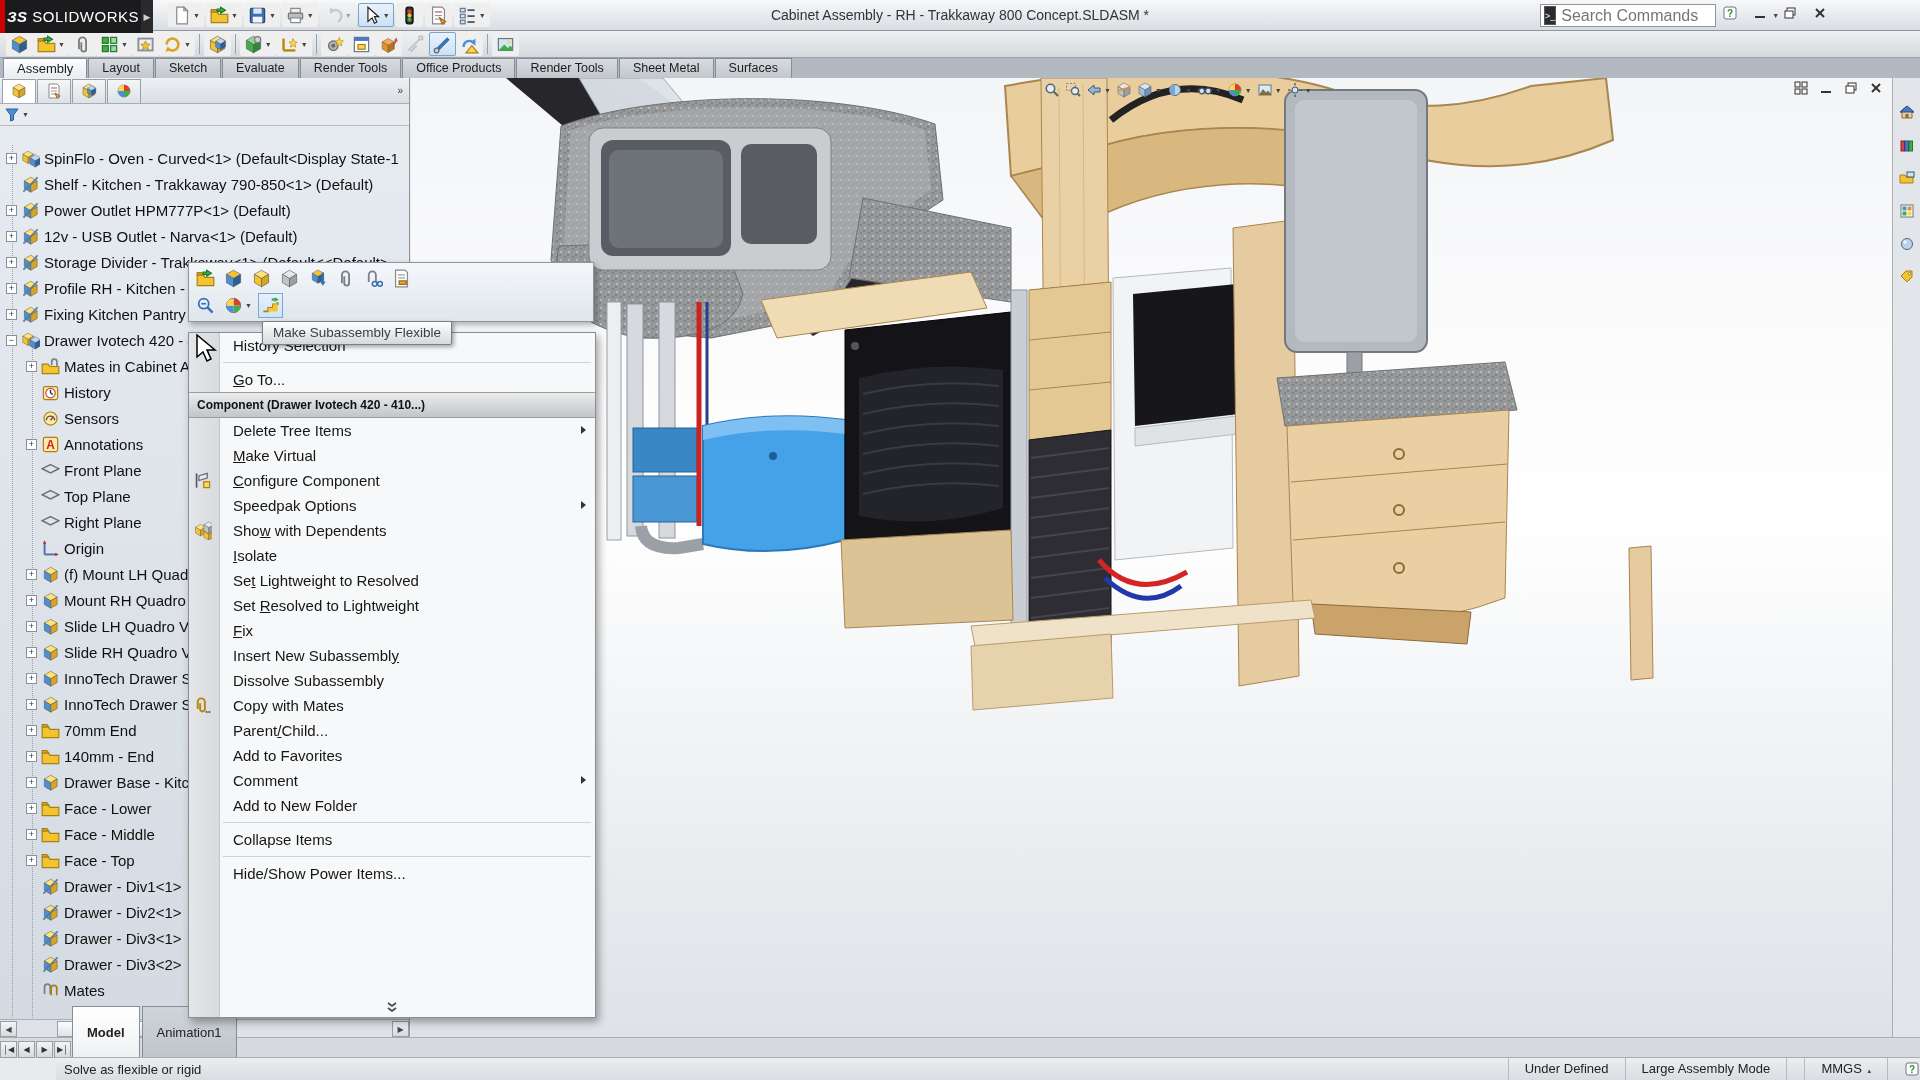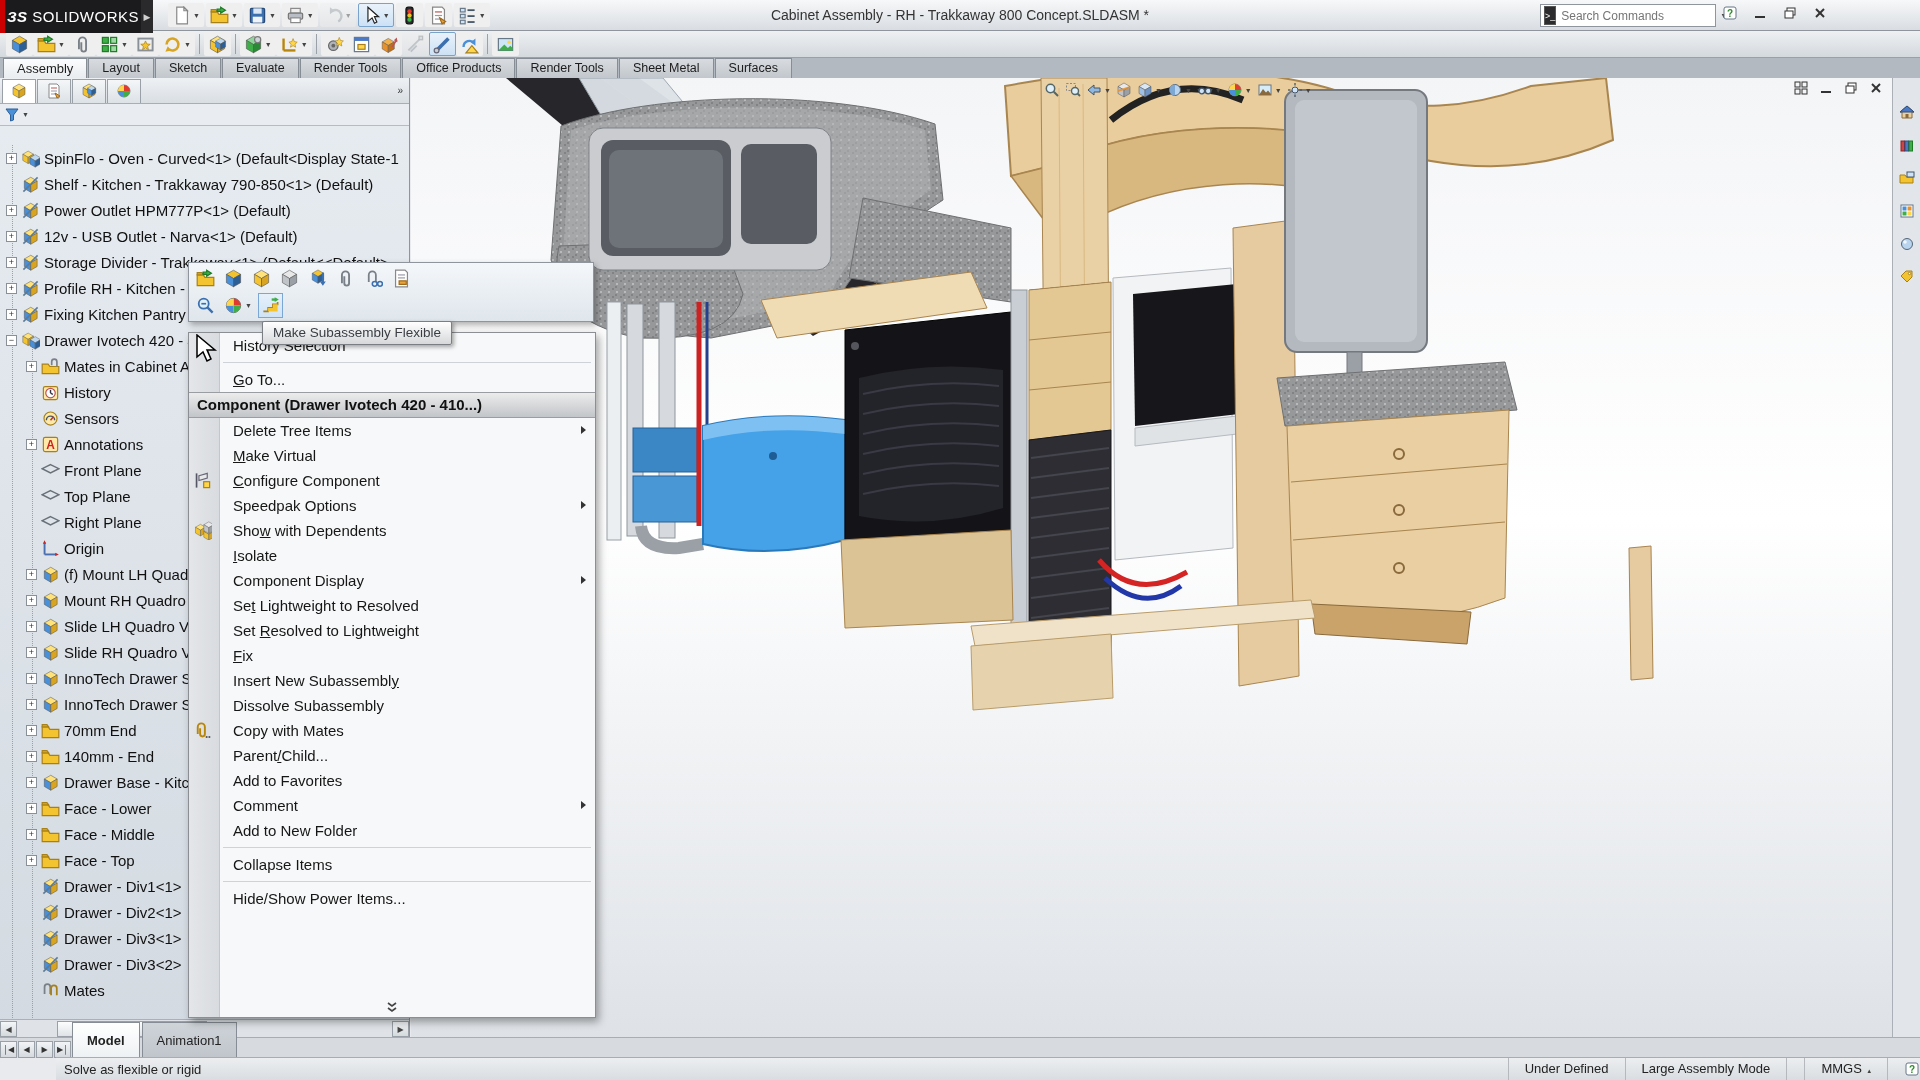--- a/index.html
+++ b/index.html
@@ -20,21 +20,21 @@
   .tbtn.disabled{opacity:.45;}
   .ic{width:19px;height:19px;display:block;}
   .ic.small{width:16px;height:16px;}
   .caret{font-size:7px;color:#444;margin-left:2px;}
   .title-text{position:absolute;left:0;right:0;top:0;height:30px;line-height:30px;text-align:center;
     font-size:14px;color:#333;}
   .search-box{position:absolute;left:1540px;top:4px;width:174px;height:21px;background:#fff;
     border:1px solid #8f959c;display:flex;align-items:center;z-index:6;}
   .search-scope{width:17px;height:17px;margin:0 3px;background:#2c2c2e;border:1px solid #555;color:#fff;
     font-size:9px;display:flex;align-items:center;justify-content:center;}
-  .search-box input{flex:1;border:0;outline:0;font-size:12px;color:#4c1d95;background:transparent;
+  .search-box input{flex:1;border:0;outline:0;font-size:16px;color:#4c1d95;background:transparent;
     font-family:"Liberation Sans",sans-serif;}
   .win-btns{position:absolute;left:1718px;top:3px;display:flex;align-items:center;gap:6px;z-index:6;}
   .wbtn{width:24px;height:20px;display:flex;align-items:center;justify-content:center;color:#333;font-size:13px;}
   
   .toolbar2{position:absolute;left:0;top:31px;width:1920px;height:27px;
     background:linear-gradient(#eef0f2,#d4d9de);border-bottom:1px solid #9aa0a7;
     display:flex;align-items:center;padding-left:6px;box-sizing:border-box;}
   .tsep{width:1px;height:20px;background:#9aa0a7;margin:0 4px;}
   
   .tabstrip{position:absolute;left:0;top:58px;width:1920px;height:20px;background:#b3b9c0;
@@ -90,39 +90,39 @@
   
   .menu{position:absolute;left:188px;top:332px;width:408px;height:686px;background:#f7f8f9;
     border:1px solid #8b8f94;box-shadow:3px 4px 8px rgba(0,0,0,.35);z-index:15;
     display:flex;flex-direction:column;box-sizing:border-box;}
   .icol{position:absolute;left:0;top:0;bottom:0;width:30px;background:linear-gradient(90deg,#e4e6e9,#d8dbdf);
     border-right:1px solid #c3c6ca;}
   .mi{position:relative;height:25px;line-height:25px;padding-left:44px;font-size:15px;color:#161616;flex:none;}
   .mi .micon{position:absolute;left:4px;top:3px;width:20px;height:20px;}
   .msep{height:9px;position:relative;flex:none;}
   .msep::after{content:"";position:absolute;left:34px;right:4px;top:4px;border-top:1px solid #cfd2d6;}
-  .mhead{position:relative;height:24px;line-height:24px;padding-left:8px;font-size:15px;font-weight:bold;color:#111;
+  .mhead{position:relative;height:24px;line-height:24px;padding-left:8px;font-size:12px;font-weight:bold;color:#111;
     background:linear-gradient(#ececec,#c2c5c9);border-top:1px solid #9a9da1;border-bottom:1px solid #9a9da1;flex:none;}
   .subarrow{position:absolute;right:9px;top:8px;width:0;height:0;
     border-left:5px solid #333;border-top:4px solid transparent;border-bottom:4px solid transparent;}
   .mspacer{flex:1;}
   .mchev{height:20px;display:flex;align-items:center;justify-content:center;flex:none;}
   .ul{text-decoration:underline;}
   
   .tooltip{position:absolute;left:262px;top:321px;height:22px;line-height:22px;padding:0 10px;
     background:linear-gradient(#ffffff,#d6d8da);border:1px solid #7b7f84;border-radius:2px;
     box-shadow:2px 2px 4px rgba(0,0,0,.35);font-size:13.5px;color:#3a3e43;z-index:30;white-space:nowrap;}
   
   .cursor{position:absolute;left:196px;top:334px;z-index:40;}
   
   .doctabs{position:absolute;left:0;bottom:22px;width:1920px;height:20px;background:#d7dbdf;
     border-top:1px solid #a7adb3;display:flex;align-items:flex-end;z-index:3;}
   .navbtn{width:17px;height:17px;background:linear-gradient(#f2f4f6,#d6dade);border:1px solid #9aa0a7;
     box-sizing:border-box;font-size:8px;color:#333;display:flex;align-items:center;justify-content:center;margin-right:1px;}
-  .dtab{height:19px;line-height:19px;padding:8px 14px;font-size:13px;color:#222;
+  .dtab{height:19px;line-height:19px;padding:16px 14px;font-size:13px;color:#222;
     background:linear-gradient(#cfd4d9,#bfc5cb);border:1px solid #878d94;border-bottom:none;margin-right:2px;}
   .dtab.active{background:linear-gradient(#ffffff,#eef1f3);font-weight:bold;}
   
   .statusbar{position:absolute;left:12px;bottom:0;width:1920px;height:22px;background:linear-gradient(#eceef0,#d9dde1);
     border-top:1px solid #a7adb3;display:flex;align-items:center;font-size:13px;color:#222;z-index:4;margin-left:44px;}
   .smsg{padding-left:8px;flex:1;}
   .sseg{border-left:1px solid #b5b9bd;height:22px;line-height:22px;padding:0 16px;}
   .sseg.thin{padding:0 5px;}
 </style>
 </head>
@@ -1265,21 +1265,20 @@
               <polygon points="14,4.5 8,8 8,15 14,11.5" fill="#d9a520" stroke="#555" stroke-width=".5"></polygon>
             </g>
             <g transform="scale(.7) translate(11,0)">
               <polygon points="8,1 14,4.5 8,8 2,4.5" fill="#e8e8e8" stroke="#555" stroke-width=".5"></polygon>
               <polygon points="2,4.5 8,8 8,15 2,11.5" fill="#c0c4c8" stroke="#555" stroke-width=".5"></polygon>
               <polygon points="14,4.5 8,8 8,15 14,11.5" fill="#9aa0a6" stroke="#555" stroke-width=".5"></polygon>
             </g>
           </svg>
         </span><span>Sho<span class="ul">w</span> with Dependents</span></div>
       <div class="mi"><span><span class="ul">I</span>solate</span></div>
-      <div class="mi"><span>Component Display</span><span class="subarrow"></span></div>
       <div class="mi"><span>Se<span class="ul">t</span> Lightweight to Resolved</span></div>
       <div class="mi"><span>Set <span class="ul">R</span>esolved to Lightweight</span></div>
       <div class="mi"><span><span class="ul">F</span>ix</span></div>
       <div class="mi"><span>Insert New Subassembl<span class="ul">y</span></span></div>
       <div class="mi"><span>Dissolve Subassembly</span></div>
       <div class="mi"><span class="micon">
           <svg class="ic " viewBox="0 0 16 16">
             <path d="M4 11 V5 a3 3 0 0 1 6 0 v6 a2 2 0 0 1 -4 0 V6" fill="none" stroke="#b8860b" stroke-width="1.6"></path>
             <circle cx="11.5" cy="13.5" r=".9" fill="#555"></circle>
             <circle cx="13.8" cy="13.5" r=".9" fill="#555"></circle>

